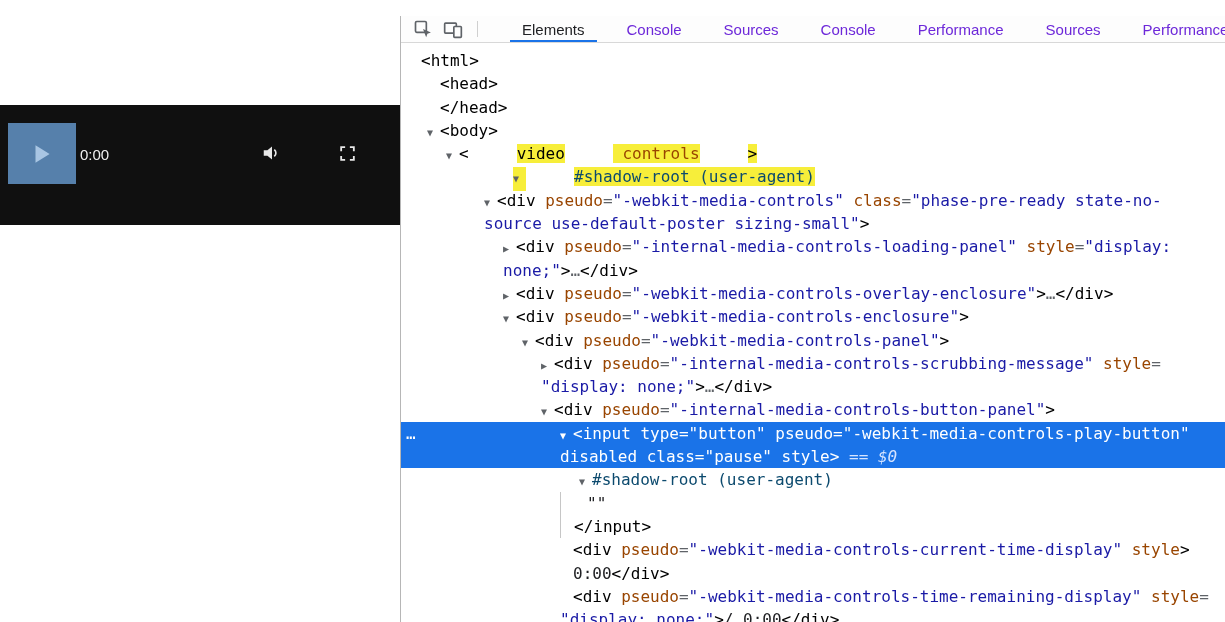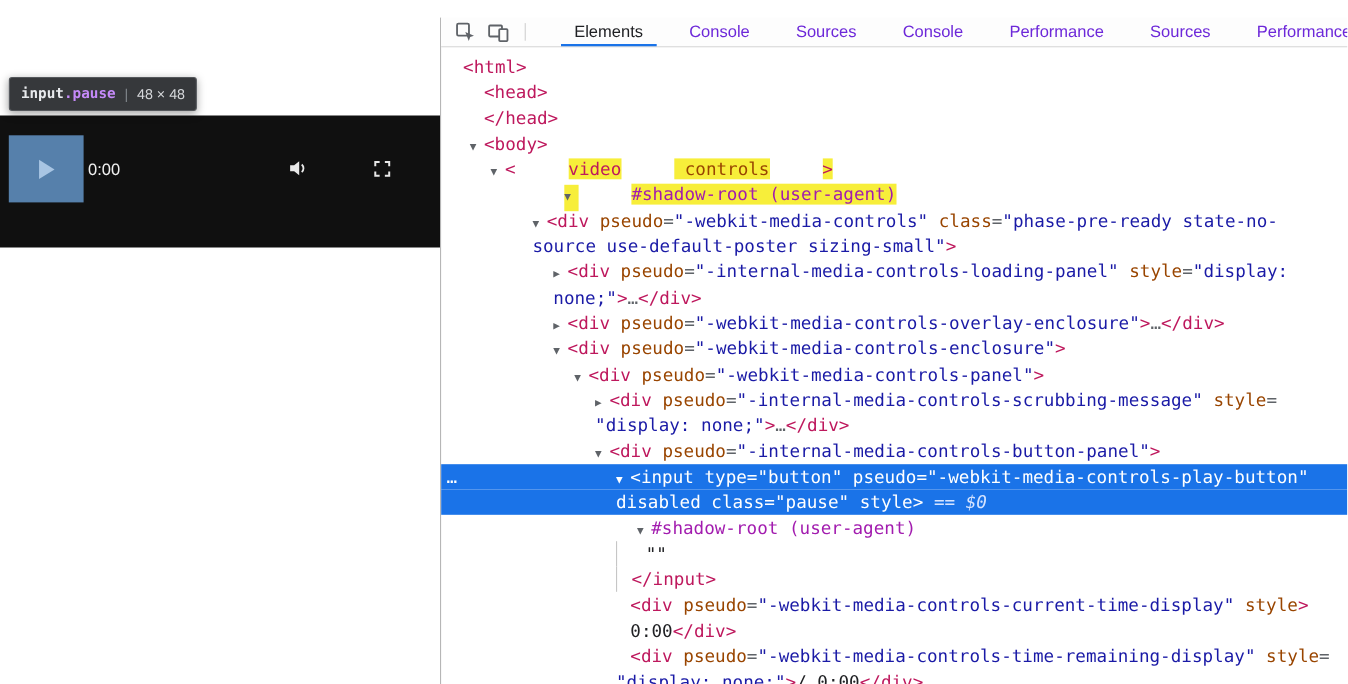--- a/index.html
+++ b/index.html
@@ -55,26 +55,26 @@
   }
   .trow { height:23.3px; position:relative; }
   .trow.sel { background:#1a73e8; }
   .trow.sel span { color:#fff !important; }
   .trow.sel .tk-eq { color:#d6e4ff !important; }
   .menu { position:absolute; left:5px; top:0; color:#fff; font-size:16px; letter-spacing:1px; }
 
   .tk-arrow { display:inline-block; width:13px; color:#5f6368; font-size:10px; }
   .tk-sp { display:inline-block; width:13px; }
   .tk-guide { display:inline-block; width:14px; height:23.3px; border-left:1px solid #c6c6c6; vertical-align:top; }
-  .tk-tag { color:#be185d; }
+  .tk-tag { color:#000000; }
   .tk-attr { color:#994500; }
   .tk-punct { color:#5f6368; }
   .tk-val { color:#1a1aa6; }
   .tk-text { color:#202124; }
-  .tk-shadow { color:#a21caf; }
+  .tk-shadow { color:#0c4a6e; }
   .tk-ell { color:#5f6368; }
   .tk-eq { color:#9aa0a6; font-style:italic; }
   .hl { background:#f7ee3a;margin-left:48px; }
 </style>
 </head>
 <body>
 
 <div class="page">
 
   <div class="video">
@@ -86,26 +86,20 @@
     <span class="vtime">0:00</span>
     <svg class="vol-btn" viewBox="0 0 24 24">
       <path d="M3 9v6h4l5 4V5L7 9H3z" fill="#e8e8e8"></path>
       <path d="M14.5 8.2a5 5 0 0 1 0 7.6" stroke="#e8e8e8" stroke-width="1.8" fill="none"></path>
     </svg>
     <svg class="fs-btn" viewBox="0 0 24 24">
       <path d="M4 9V4h5 M15 4h5v5 M20 15v5h-5 M9 20H4v-5" fill="none" stroke="#e8e8e8" stroke-width="2.3"></path>
     </svg>
   </div>
 
-  <div class="tooltip">
-    <span class="tt-tag">input</span>
-      <span class="tt-class">.pause</span>
-    <span class="tt-sep">|</span>
-    <span class="tt-size">48 × 48</span>
-  </div>
 
 </div>
 
 <div class="devtools">
 
   <div class="toolbar">
     <svg class="icon-btn icon-inspect" viewBox="0 0 24 24">
       <rect x="3" y="3" width="13" height="13" rx="1.5" fill="none" stroke="#5f6368" stroke-width="2"></rect>
       <path d="M12 12l9.5 4.2-4.2 1.4-1.5 4.2z" fill="#5f6368"></path>
     </svg>

